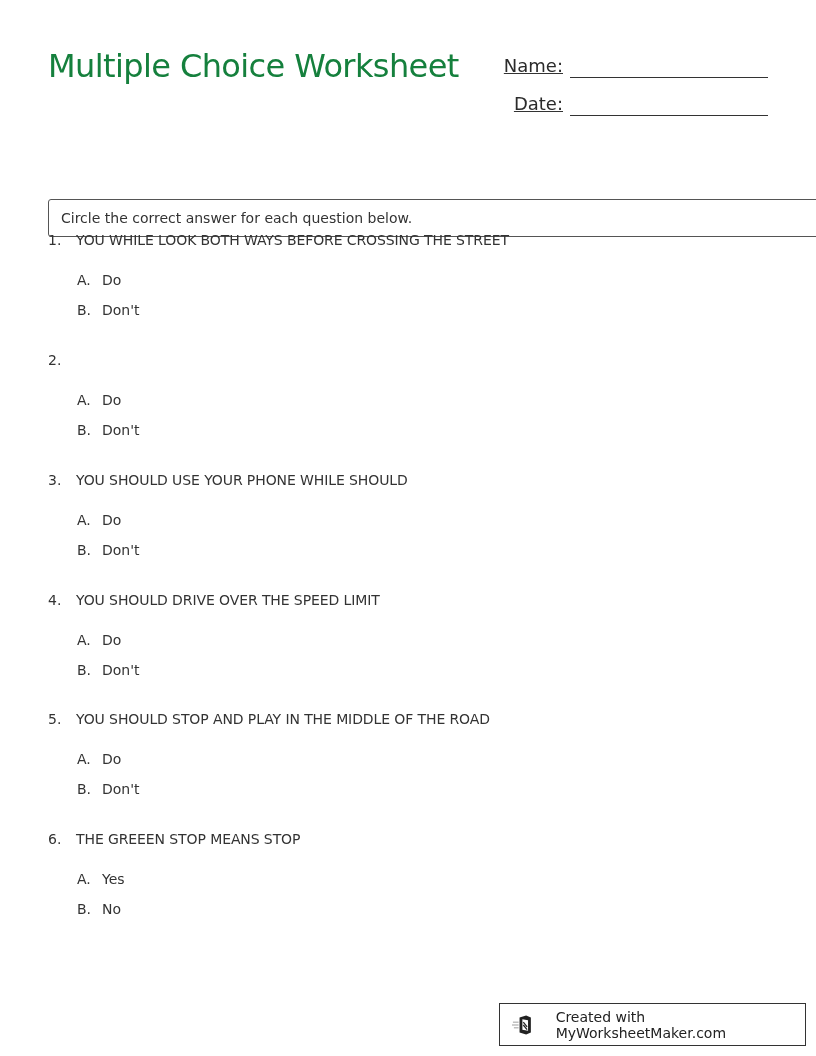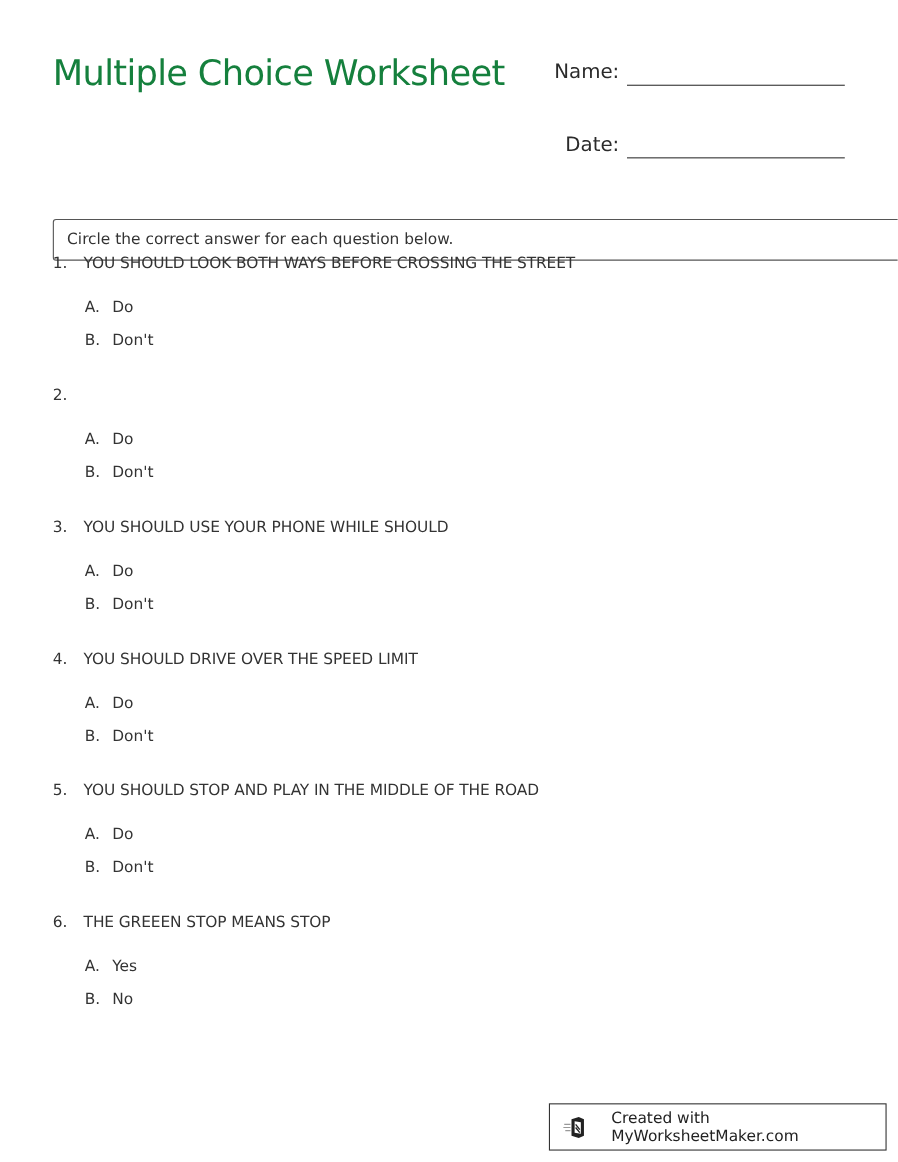--- a/index.html
+++ b/index.html
@@ -13,24 +13,24 @@
 
     .title {
       position: absolute; left: 48px; top: 47px;
       font-size: 32px; font-weight: normal; color: #15803d;
       letter-spacing: -0.6px;
       white-space: nowrap;
     }
 
     .field-row {
       position: absolute; left: 490px; width: 278px; height: 30px;
-      display: flex; align-items: flex-end;
+      display: flex; align-items: flex-end; text-decoration: underline;
     }
     .field-row.name { top: 50px; }
-    .field-row.date { top: 88px; margin-top: 28px; }
+    .field-row.date { top: 88px; }
     .field-label {
       width: 80px; text-align: right; padding-right: 7px;
       font-size: 18px; color: #2b2b2b; line-height: 22px;
       padding-bottom: 3px;
     }
     .field-line {
       flex: 1; height: 1px; border-bottom: 1.3px solid #333; margin-bottom: 2px;
     }
 
     .instructions {
@@ -71,21 +71,21 @@
   <div class="field-row date">
     <span class="field-label">Date:</span>
     <span class="field-line"></span>
   </div>
 
   <div class="instructions">Circle the correct answer for each question below.</div>
 
   <div class="question" style="top:230px;">
     <div class="q-line">
       <span class="q-num">1.</span>
-      <span class="q-text">YOU SHOULD LOOK BOTH WAYS BEFORE CROSSING THE STREET</span>
+      <span class="q-text">YOU WHILE LOOK BOTH WAYS BEFORE CROSSING THE STREET</span>
     </div>
     <div class="options">
       <div class="opt">
         <span class="opt-letter">A.</span>
         <span>Do</span>
       </div>
       <div class="opt">
         <span class="opt-letter">B.</span>
         <span>Don't</span>
       </div>

